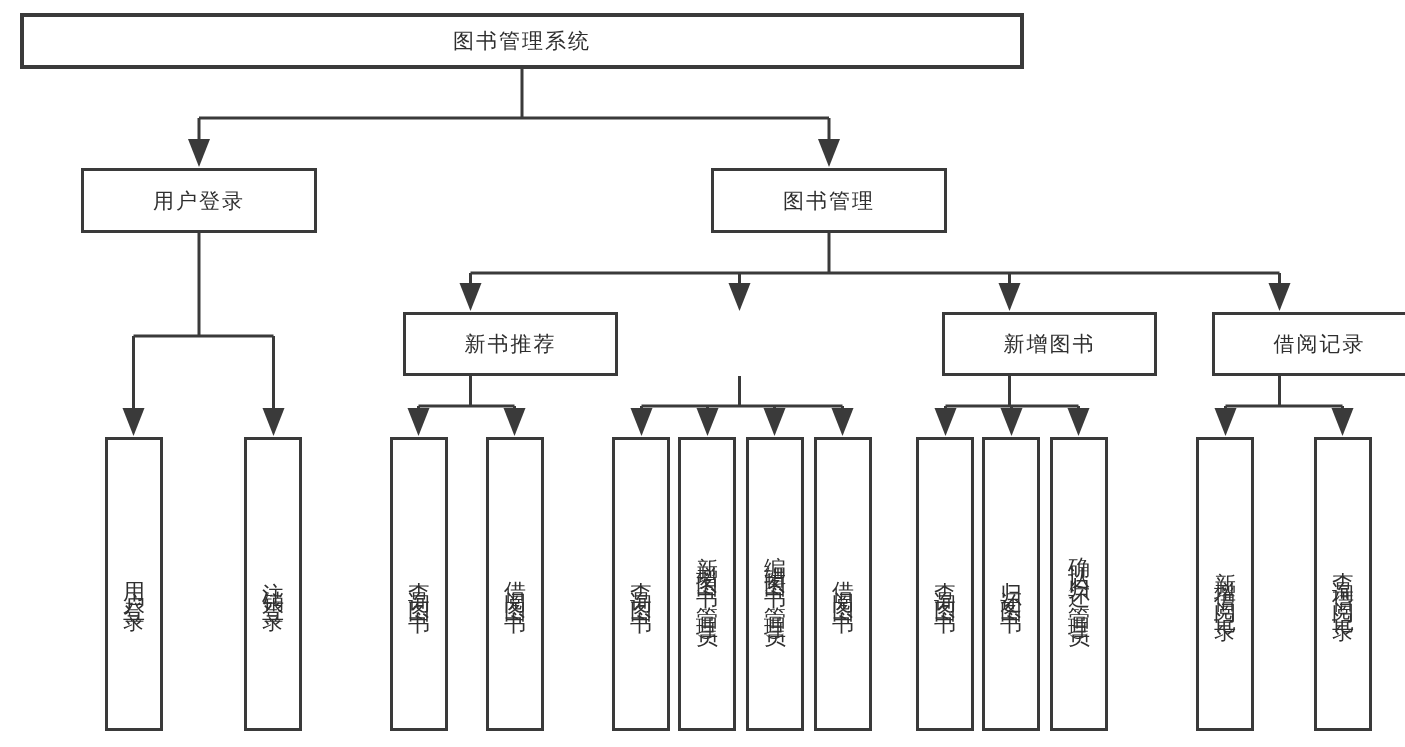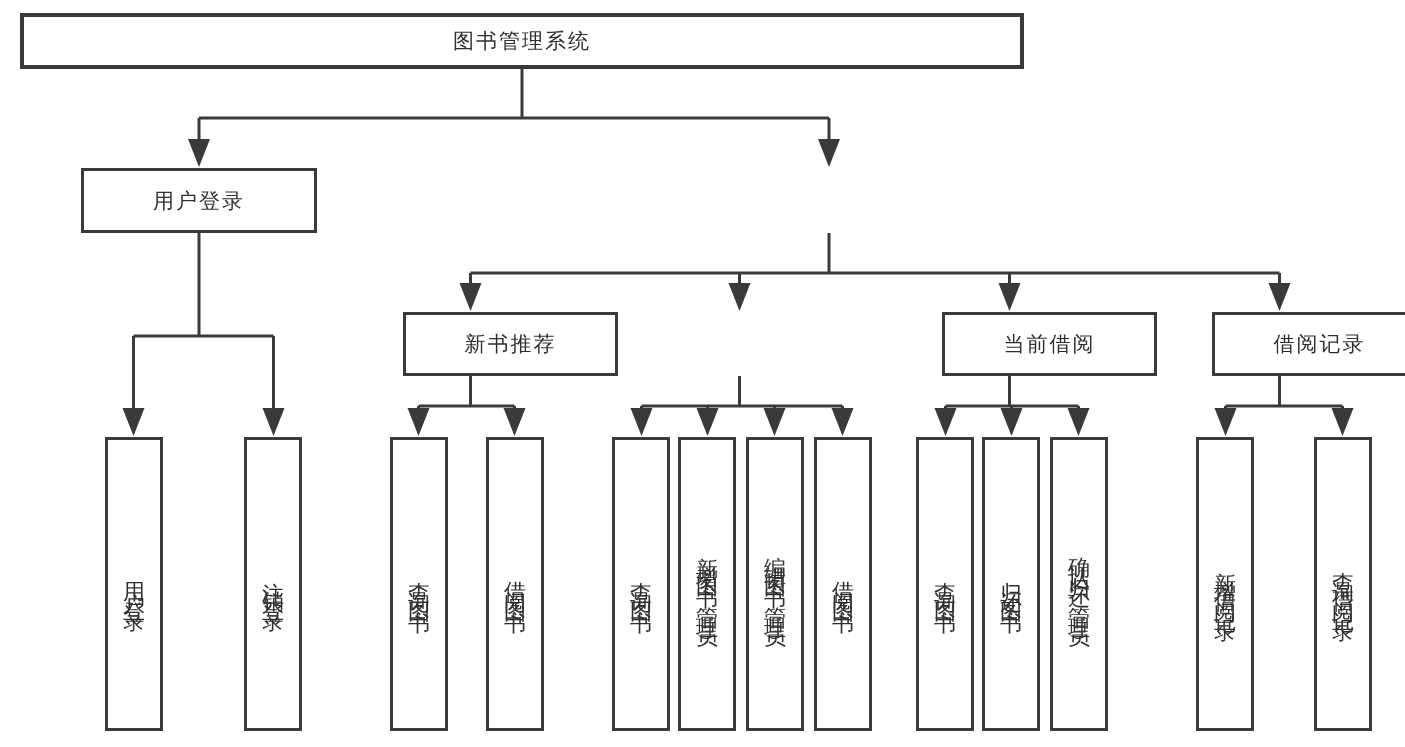--- a/index.html
+++ b/index.html
@@ -75,26 +75,29 @@
     </g>
   </svg>
 
   <div class="box root">
     <span class="hlabel">图书管理系统</span>
   </div>
 
   <div class="box lvl1" style="left:81px">
     <span class="hlabel">用户登录</span>
   </div>
+  <div class="box lvl1" style="left:711px">
+    <span class="hlabel">图书管理</span>
+  </div>
 
   <div class="box lvl2" style="left:363px">
     <span class="hlabel">新书推荐</span>
   </div>
   <div class="box lvl2" style="left:902px">
-    <span class="hlabel">当前借阅</span>
+    <span class="hlabel">新增图书</span>
   </div>
   <div class="box lvl2" style="left:1172px">
     <span class="hlabel">借阅记录</span>
   </div>
 
   <div class="box leaf" style="left:105px">
     <span class="vtext">用户登录</span>
   </div>
   <div class="box leaf" style="left:244px">
     <span class="vtext">注销登录</span>

